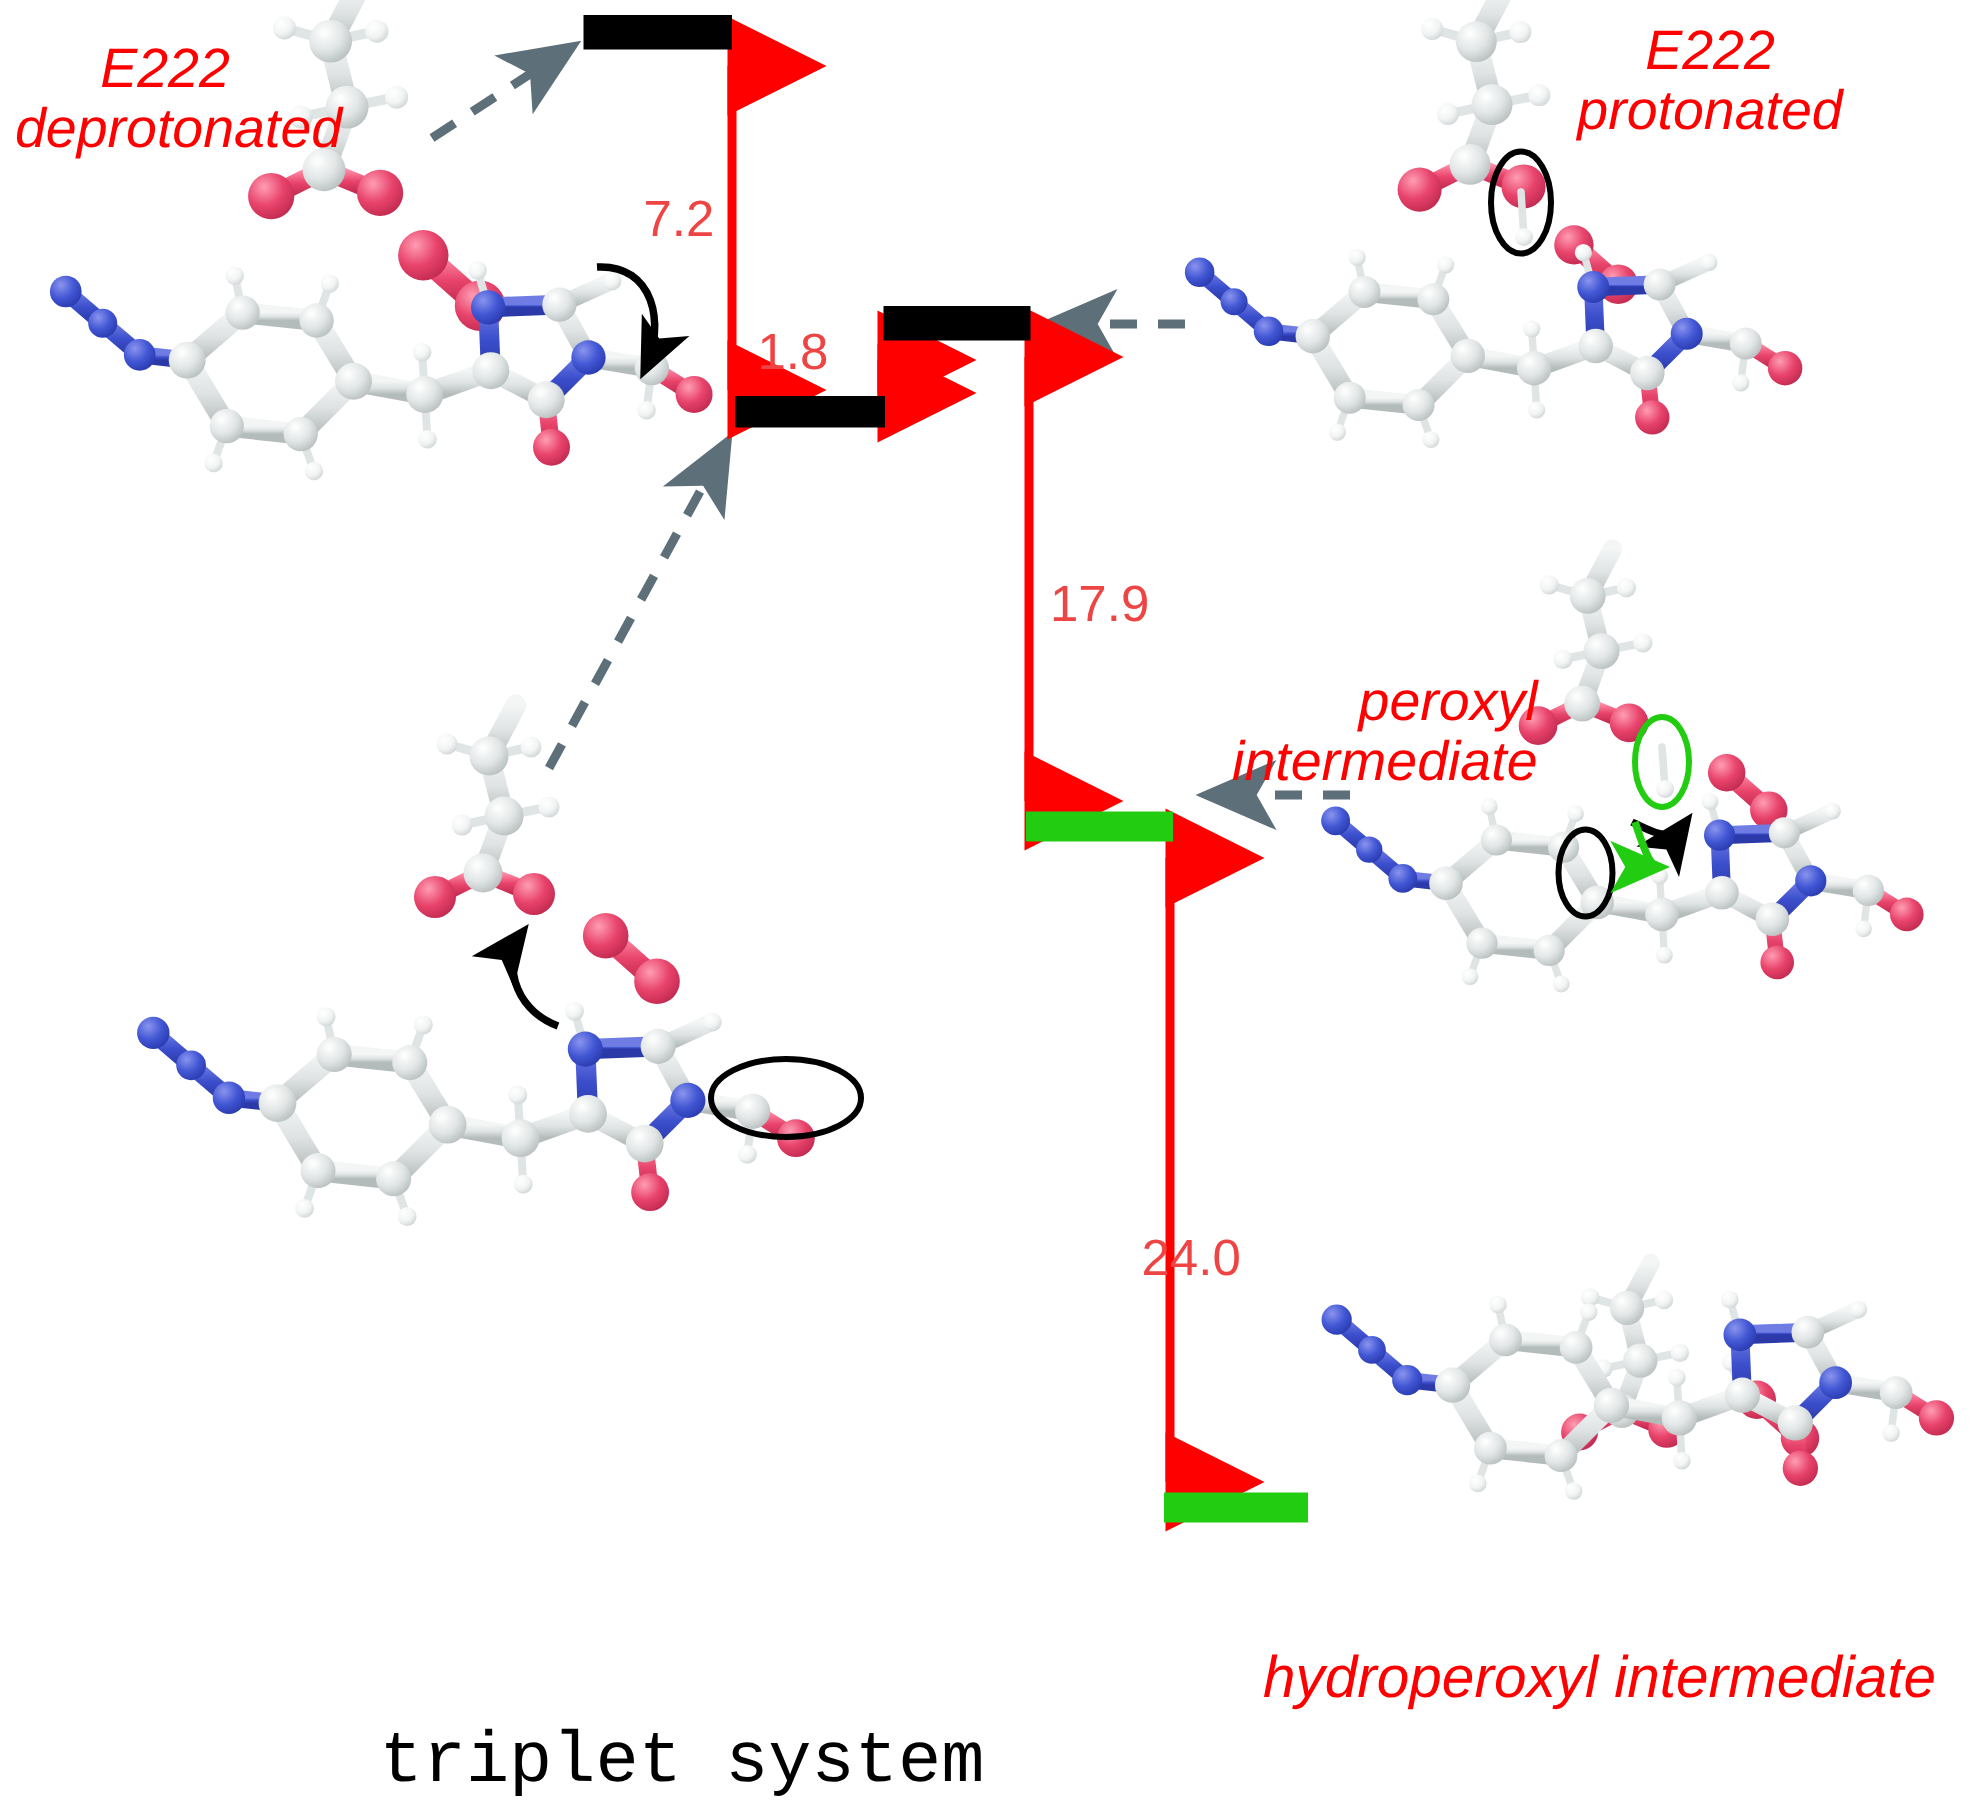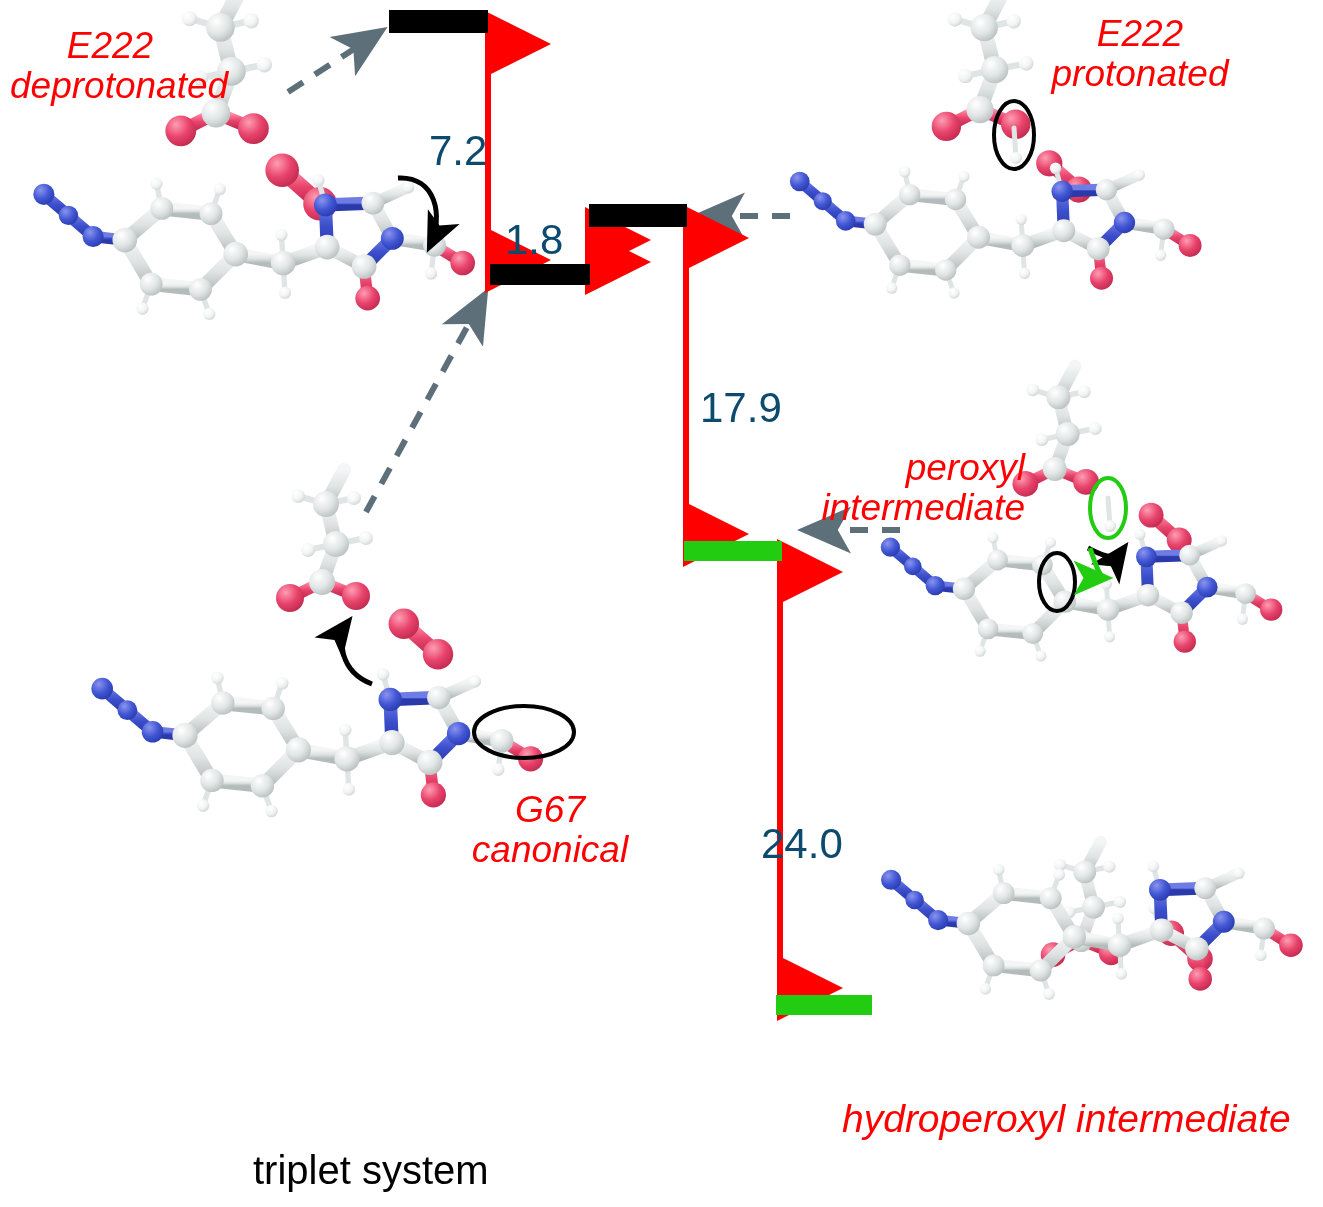--- a/index.html
+++ b/index.html
@@ -21,32 +21,32 @@
     position: absolute;
     color: #ff0000;
     font-family: "Liberation Sans", sans-serif;
     line-height: 1.08;
     white-space: pre;
     font-size: 37px;
     font-style: italic;
   }
   .energy-value {
     position: absolute;
-    color: #0c4a6e;
-    font-size: 42px;
+    color: #ef4444;
+    font-size: 34px;
     font-family: "Liberation Sans", sans-serif;
     white-space: nowrap;
   }
   .level-bar {
     position: absolute;
   }
   .system-label {
     position: absolute;
-    font-size: 40px;
-    font-family: Liberation Sans, sans-serif;
+    font-size: 48px;
+    font-family: Liberation Mono, monospace;
     white-space: nowrap;
   }
   .svg-layer {
     position: absolute;
     left: 0;
     top: 0;
     width: 1323px;
     height: 1207px;
     pointer-events: none;
   }
@@ -293,22 +293,20 @@
   <div class="energy-value" style="left:700px; top:384px;">17.9</div>
 
   <div class="energy-value" style="left:761px; top:820px;">24.0</div>
 
   <div class="label" style="left:10px; top:26px; text-align:center; width:200px;">E222
 deprotonated</div>
 
   <div class="label" style="left:1020px; top:14px; text-align:center; width:240px;">E222
 protonated</div>
 
-  <div class="label" style="left:460px; top:790px; text-align:center; width:180px;">G67
-canonical</div>
 
   <div class="label" style="left:810px; top:448px; text-align:right; width:215px;">peroxyl
 intermediate</div>
 
   <div class="label" style="left:842px; top:1098px; text-align:right; white-space:nowrap; font-size:39px;">hydroperoxyl intermediate</div>
 
   <div class="system-label" style="left:253px; top:1148px; color:#000000;">triplet system</div>
 
 
 </div>

